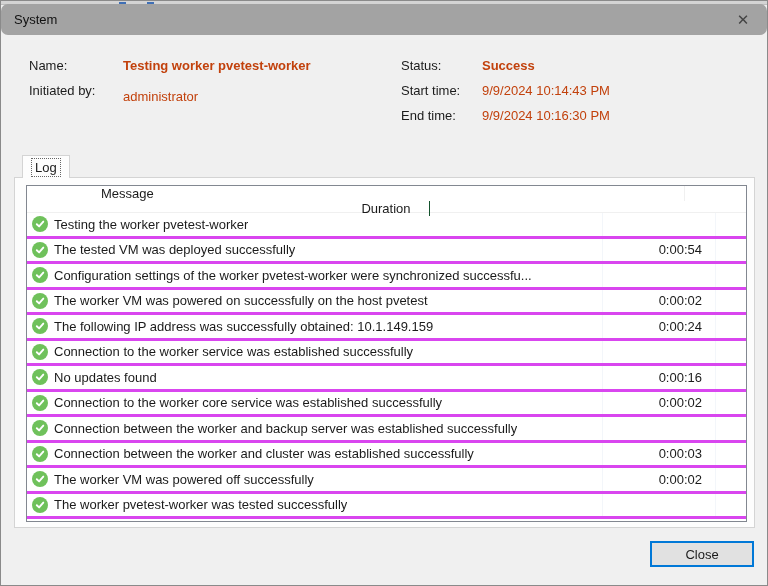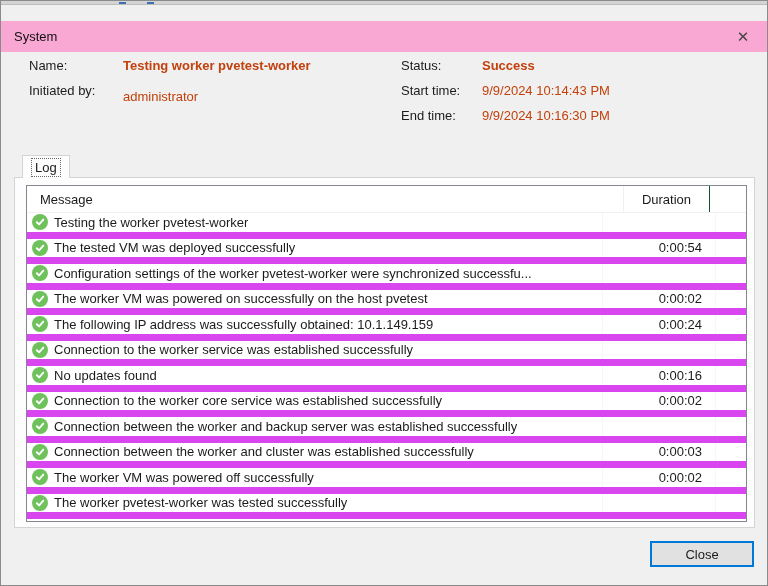--- a/index.html
+++ b/index.html
@@ -8,22 +8,22 @@
 
   .screen{
     position:relative; width:768px; height:586px;
     background:#f0f0f0; border:1px solid #8a8a8a; overflow:hidden;
   }
   
   .top-sliver{ position:absolute; left:0; top:0; width:766px; height:4px; background:#d4d4d4; border-bottom:1px solid #bdbdbd;}
   .sliver-mark{ position:absolute; top:1px; height:2px; width:7px; background:#3f6fb5; }
 
   .titlebar{
-    position:absolute; left:0; top:20px; width:766px; height:31px; background:#f9a8d4;
-    display:flex; align-items:center;
+    position:absolute; left:0; top:3px; width:766px; height:31px; background:#a3a3a3;
+    display:flex; align-items:center;border-radius:7px;
   }
   .title-text{ margin-left:13px; font-size:13px; color:#111; }
   .close-btn{
     position:absolute; right:0; top:0; width:48px; height:31px;
     display:flex; align-items:center; justify-content:center;
     font-size:15px; color:#444; cursor:default; background:transparent; border:none;
   }
 
   .summary{ position:absolute; left:0; top:36px; width:766px; height:110px; font-size:13px;text-decoration:underline; }
   .fld{ position:absolute; white-space:nowrap; }
@@ -43,27 +43,27 @@
     position:absolute; left:13px; top:176px; width:741px; height:351px;
     background:#fdfdfd; border:1px solid #d4d4d4; z-index:2;
   }
 
   
   .listview{
     position:absolute; left:11px; top:7px; width:721px; height:337px;
     background:#ffffff; border:1px solid #828790; overflow:hidden;
   }
   .lv-header{ display:flex; height:27px; align-items:center; font-size:13px;
-    border-bottom:1px solid #f0f0f0; background:#ffffff; }
+    border-bottom:1px solid #f0f0f0; background:#ffffff;flex-direction:column; }
   .col-msg{ width:597px; padding-left:13px; border-right:1px solid #f0f0f0; height:100%; display:flex; align-items:center; }
   .col-dur{ width:86px; border-right:1px solid #14532d; height:100%; display:flex; align-items:center; justify-content:center; }
   .col-fill{ flex:1; height:100%; }
 
   .lv-row{ display:flex; height:25.5px; align-items:flex-end; font-size:13px;
-    border-bottom:7px solid #d946ef;gap:30px; }
+    border-bottom:3px solid #d946ef;gap:30px; }
   .cell-msg{ width:597px; height:100%; display:flex; align-items:center;
     padding-left:5px; border-right:1px solid #f3f6fa; overflow:hidden; white-space:nowrap; }
   .check-icon{ width:16px; height:16px; min-width:16px; border-radius:50%;
     background:#6fc15b; display:flex; align-items:center; justify-content:center; margin-right:6px; }
   .check-icon svg{ display:block; }
   .msg-text{ overflow:hidden; white-space:nowrap; text-overflow:clip; }
   .cell-dur{ width:86px; height:100%; display:flex; align-items:center; justify-content:flex-end;
     padding-right:13px; border-right:1px solid #f3f6fa; }
   .cell-fill{ flex:1; height:100%; }
 

